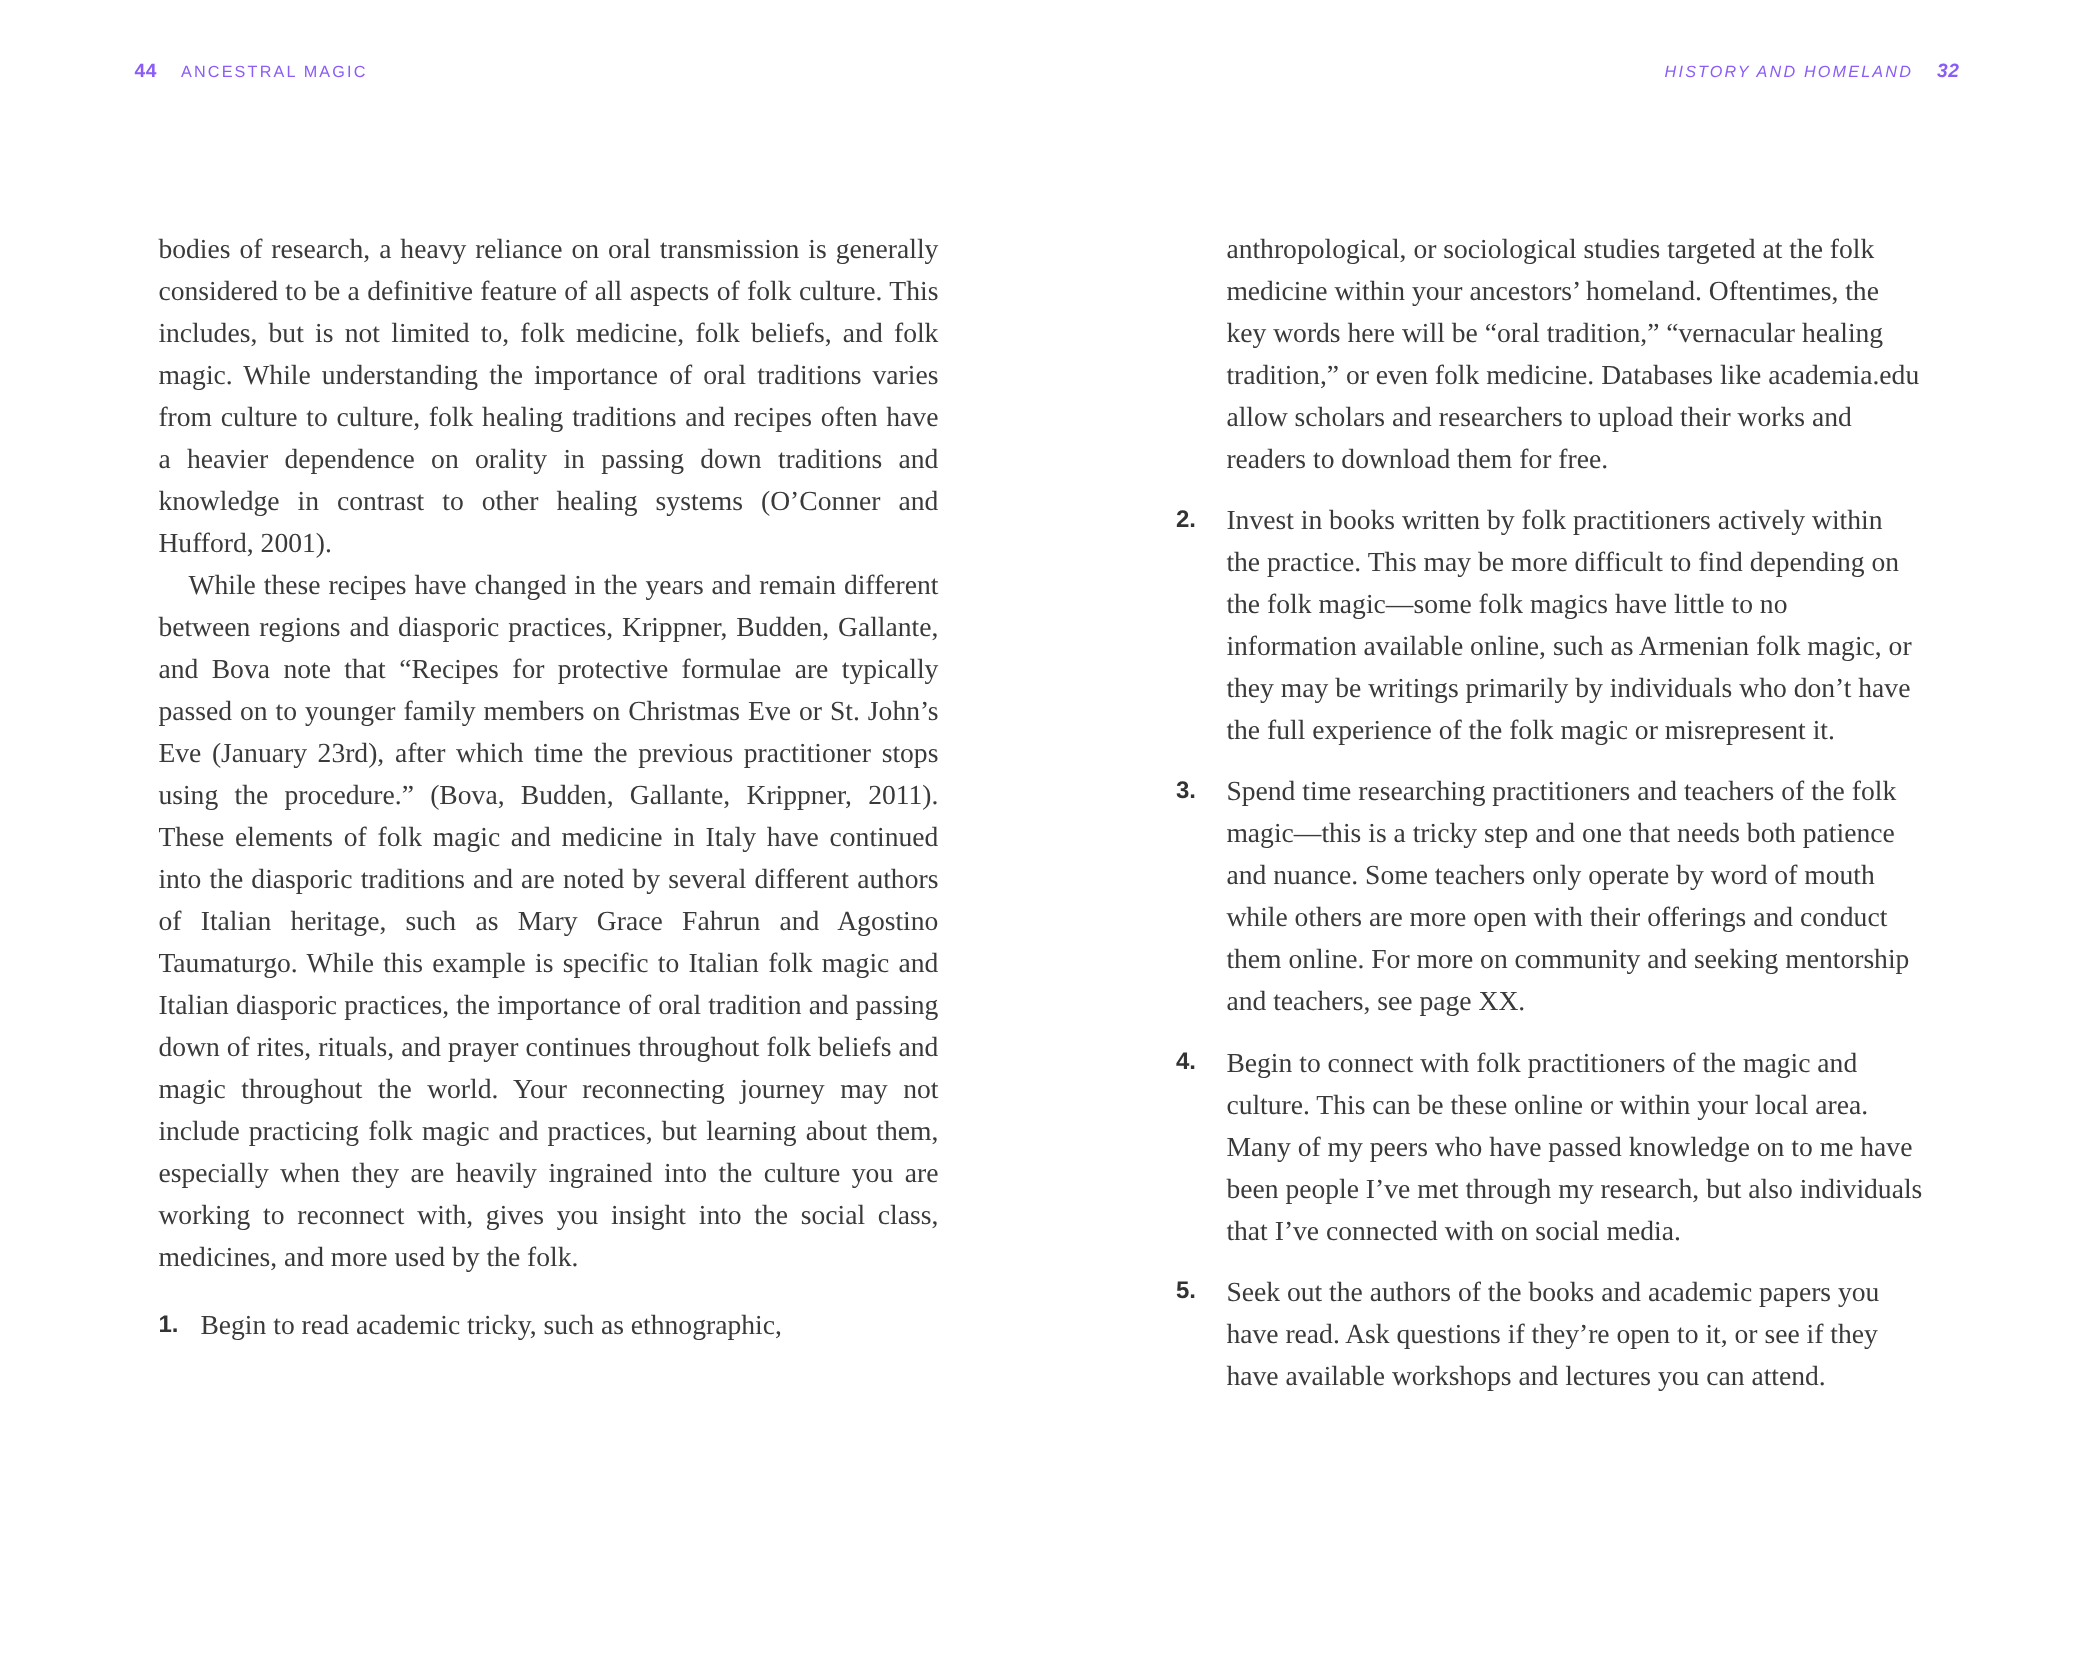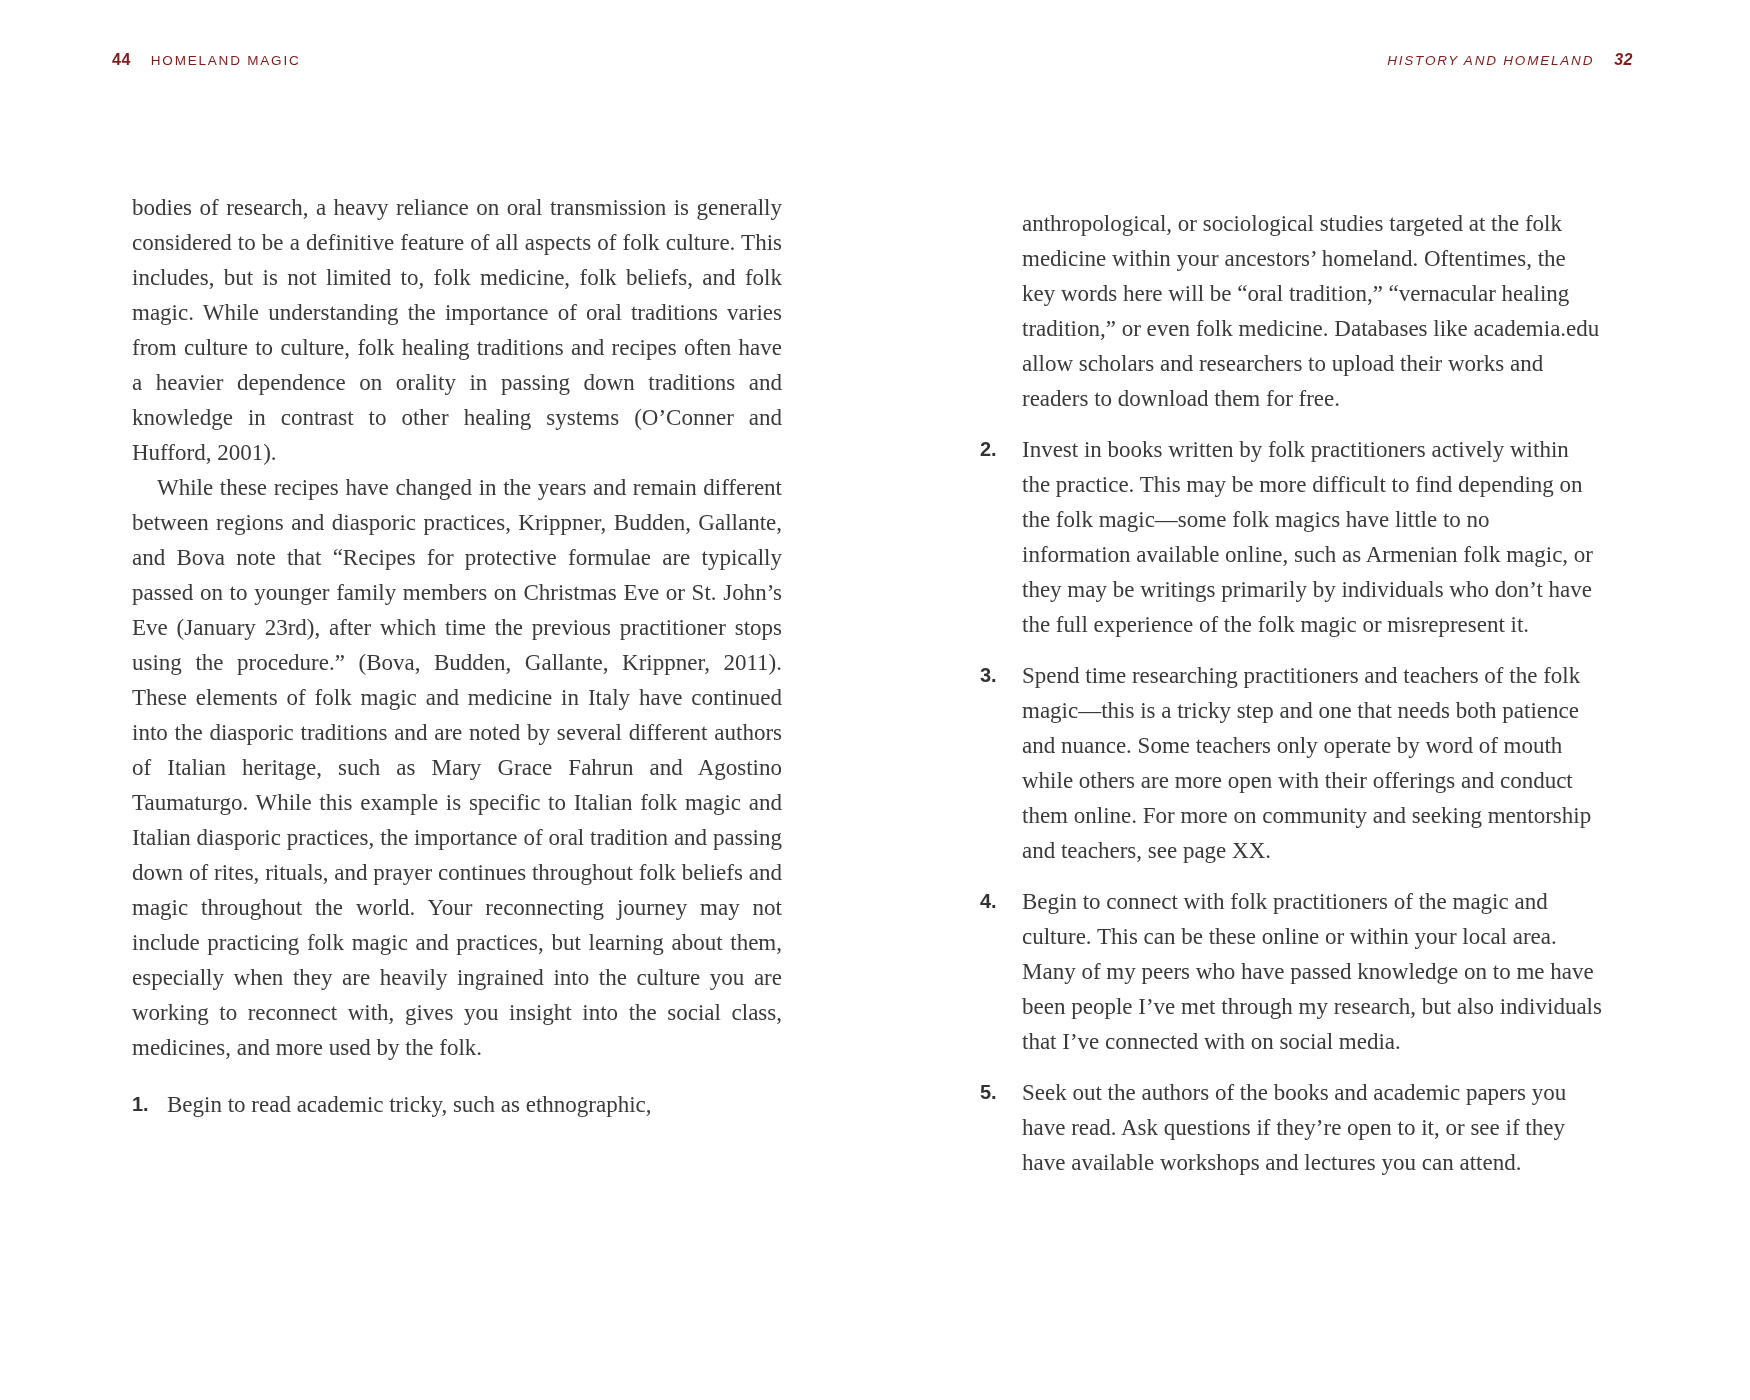--- a/index.html
+++ b/index.html
@@ -15,21 +15,21 @@
   }
   .running-head {
     position:absolute;
     top:51px;
     display:flex;
     align-items:baseline;
     gap:20px;
     font-family:"Liberation Sans", sans-serif;
     font-size:13.5px;
     letter-spacing:1.8px;
-    color:#7f1d1d;
+    color:#8b5cf6;
     white-space:nowrap;
   }
   .running-head .folio {
     font-weight:bold;
     font-size:16px;
     letter-spacing:0.5px;
   }
   .head-left  { left:112px; }
   .head-right { right:117px;font-style:italic; }
 
@@ -41,21 +41,20 @@
   }
   .col-left {
     left:132px;
     width:650px;
     text-align:justify;
   }
   .col-right {
     left:980px;
     width:622px;
     text-align:left;
-    margin-top:16px;
   }
   p.indent { text-indent:25px; }
 
   .list-item {
     display:flex;
     margin-top:16px;
   }
   .list-item .num {
     font-family:"Liberation Sans", sans-serif;
     font-weight:bold;
@@ -67,21 +66,21 @@
   .col-left .num  { flex:0 0 35px; }
   .col-right .num { flex:0 0 42px; }
   .item-text { flex:1; }
   .cont { padding-left:42px; }
 </style>
 </head>
 <body>
 
 <header class="running-head head-left">
   <span class="folio">44</span>
-  <span class="head">HOMELAND MAGIC</span>
+  <span class="head">ANCESTRAL MAGIC</span>
 </header>
 
 <header class="running-head head-right">
   <span class="head">HISTORY AND HOMELAND</span>
   <span class="folio">32</span>
 </header>
 
 <main class="column col-left">
   <p>bodies of research, a heavy reliance on oral transmission is generally considered to be a definitive feature of all aspects of folk culture. This includes, but is not limited to, folk medicine, folk beliefs, and folk magic. While understanding the importance of oral traditions varies from culture to culture, folk healing traditions and recipes often have a heavier dependence on orality in passing down traditions and knowledge in contrast to other healing systems (O’Conner and Hufford, 2001).</p>
   <p class="indent">While these recipes have changed in the years and remain different between regions and diasporic practices, Krippner, Budden, Gallante, and Bova note that “Recipes for protective formulae are typically passed on to younger family members on Christmas Eve or St. John’s Eve (January 23rd), after which time the previous practitioner stops using the procedure.” (Bova, Budden, Gallante, Krippner, 2011). These elements of folk magic and medicine in Italy have continued into the diasporic traditions and are noted by several different authors of Italian heritage, such as Mary Grace Fahrun and Agostino Taumaturgo. While this example is specific to Italian folk magic and Italian diasporic practices, the importance of oral tradition and passing down of rites, rituals, and prayer continues throughout folk beliefs and magic throughout the world. Your reconnecting journey may not include practicing folk magic and practices, but learning about them, especially when they are heavily ingrained into the culture you are working to reconnect with, gives you insight into the social class, medicines, and more used by the folk.</p>

